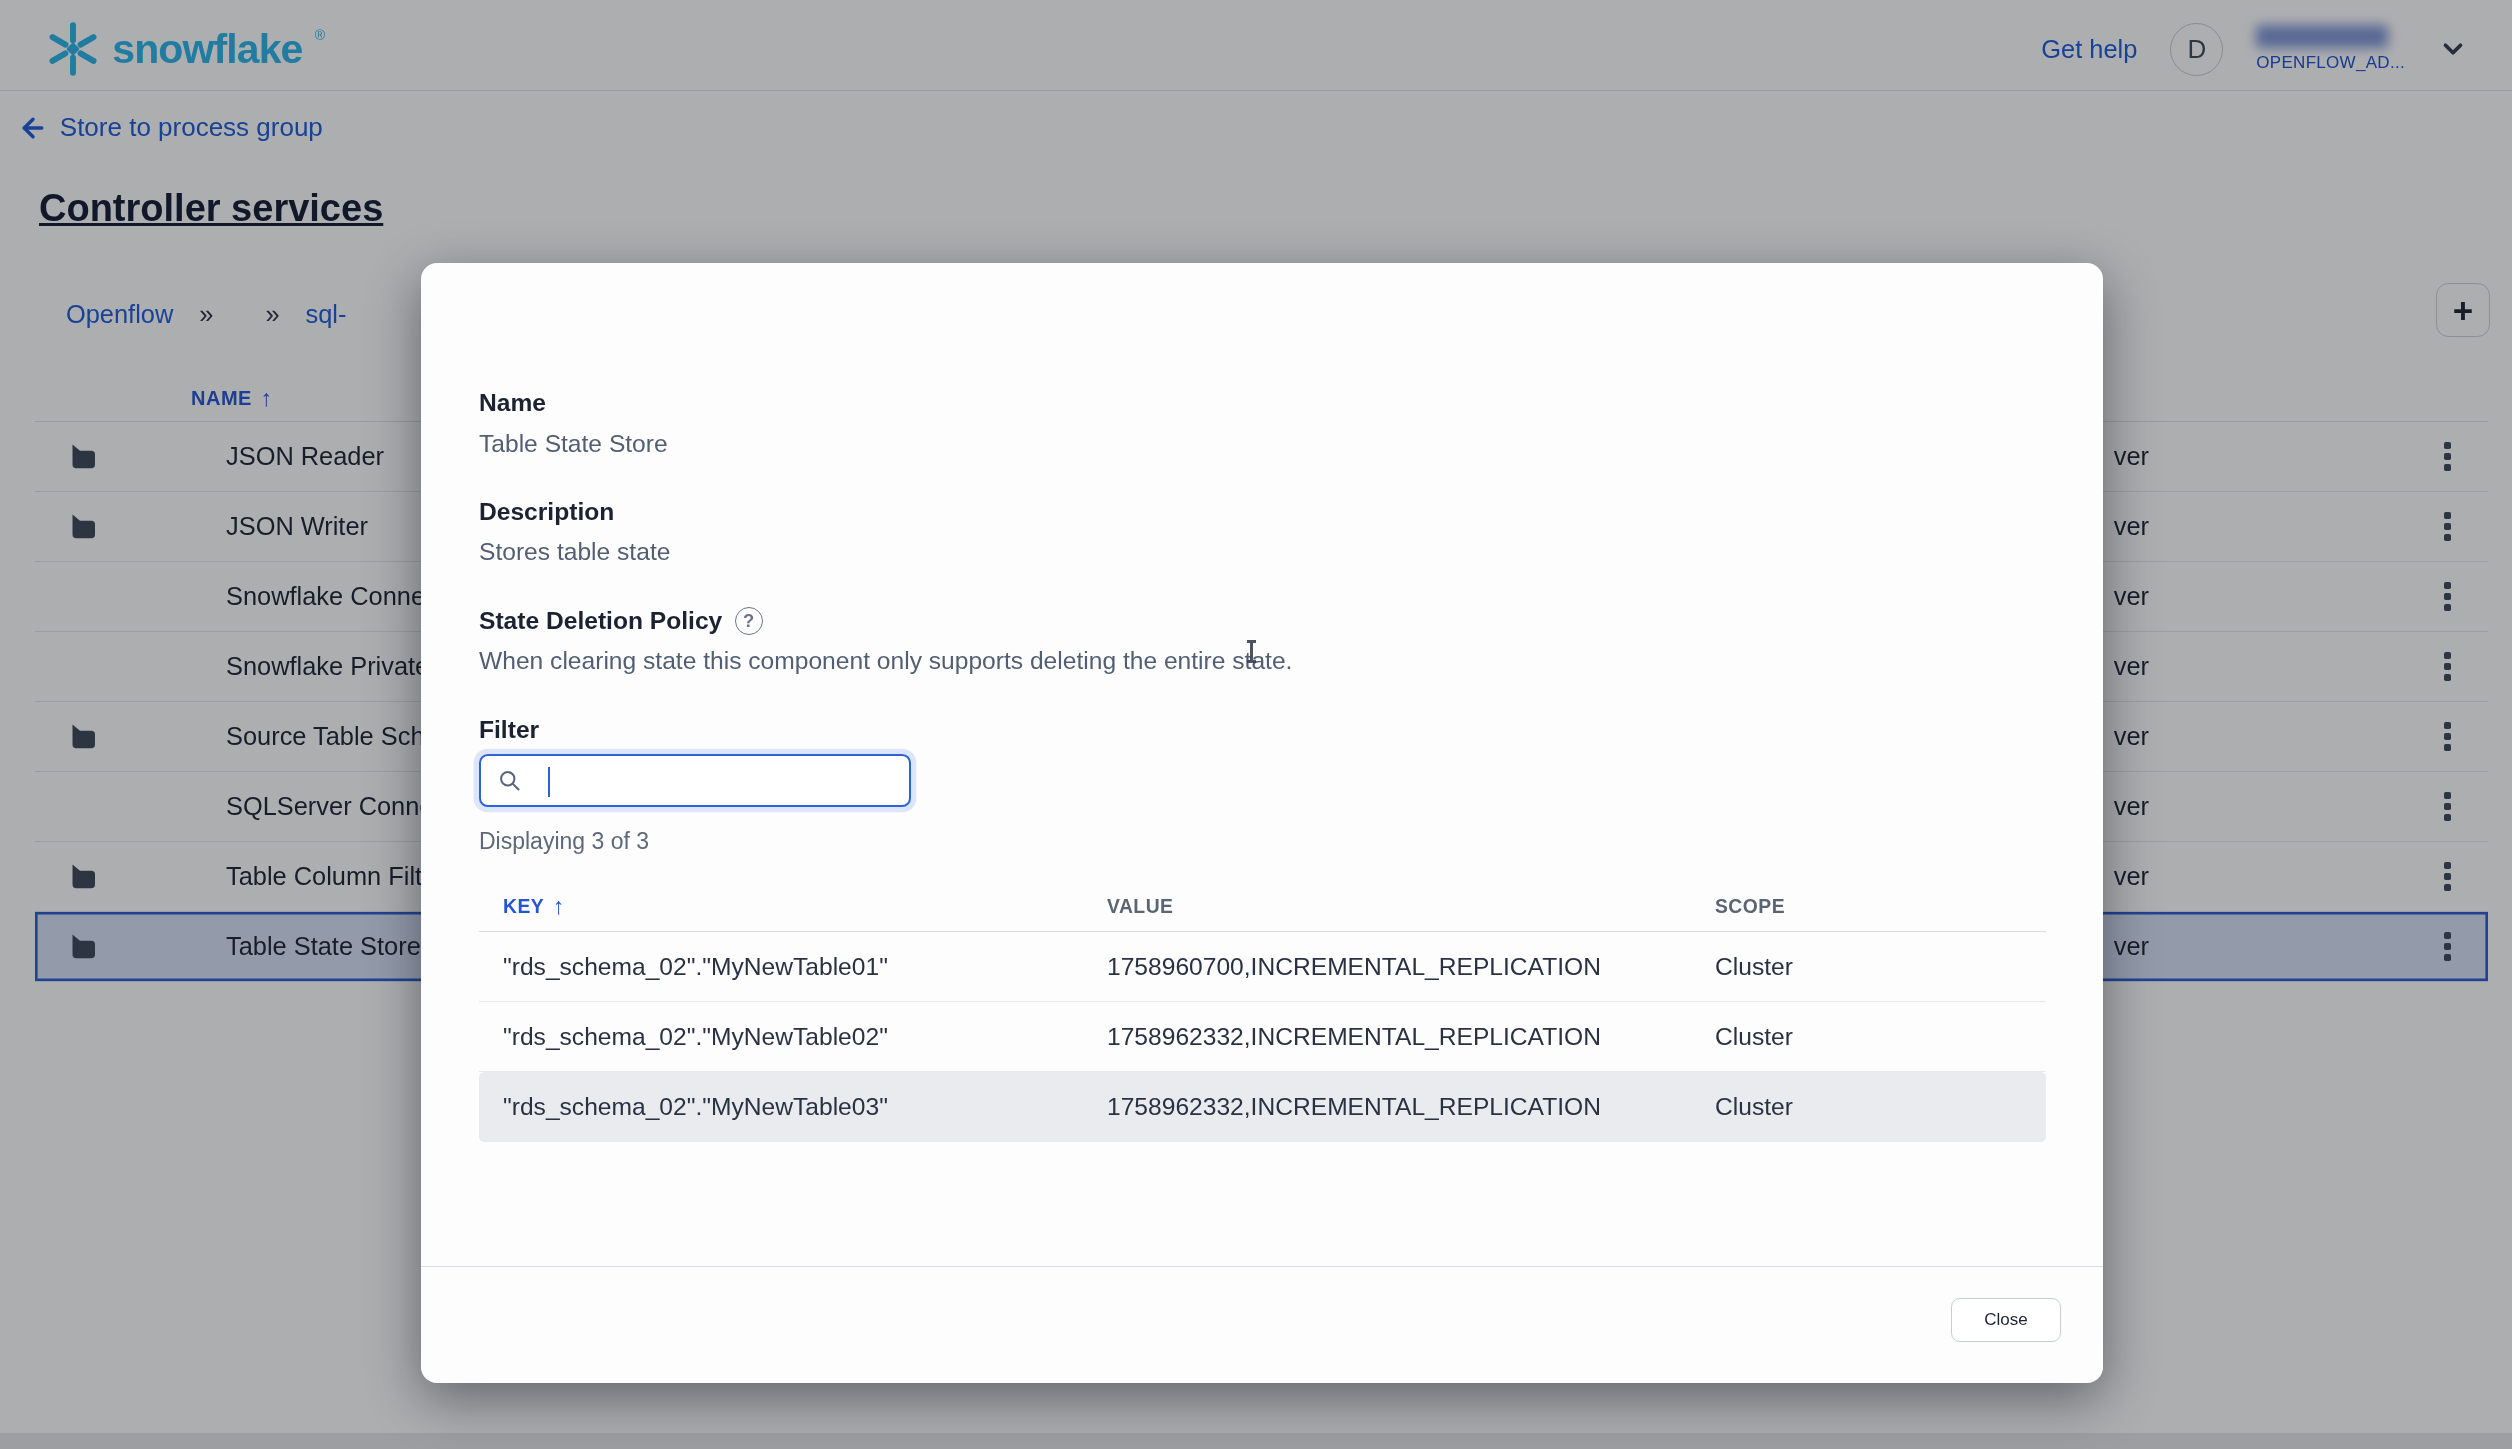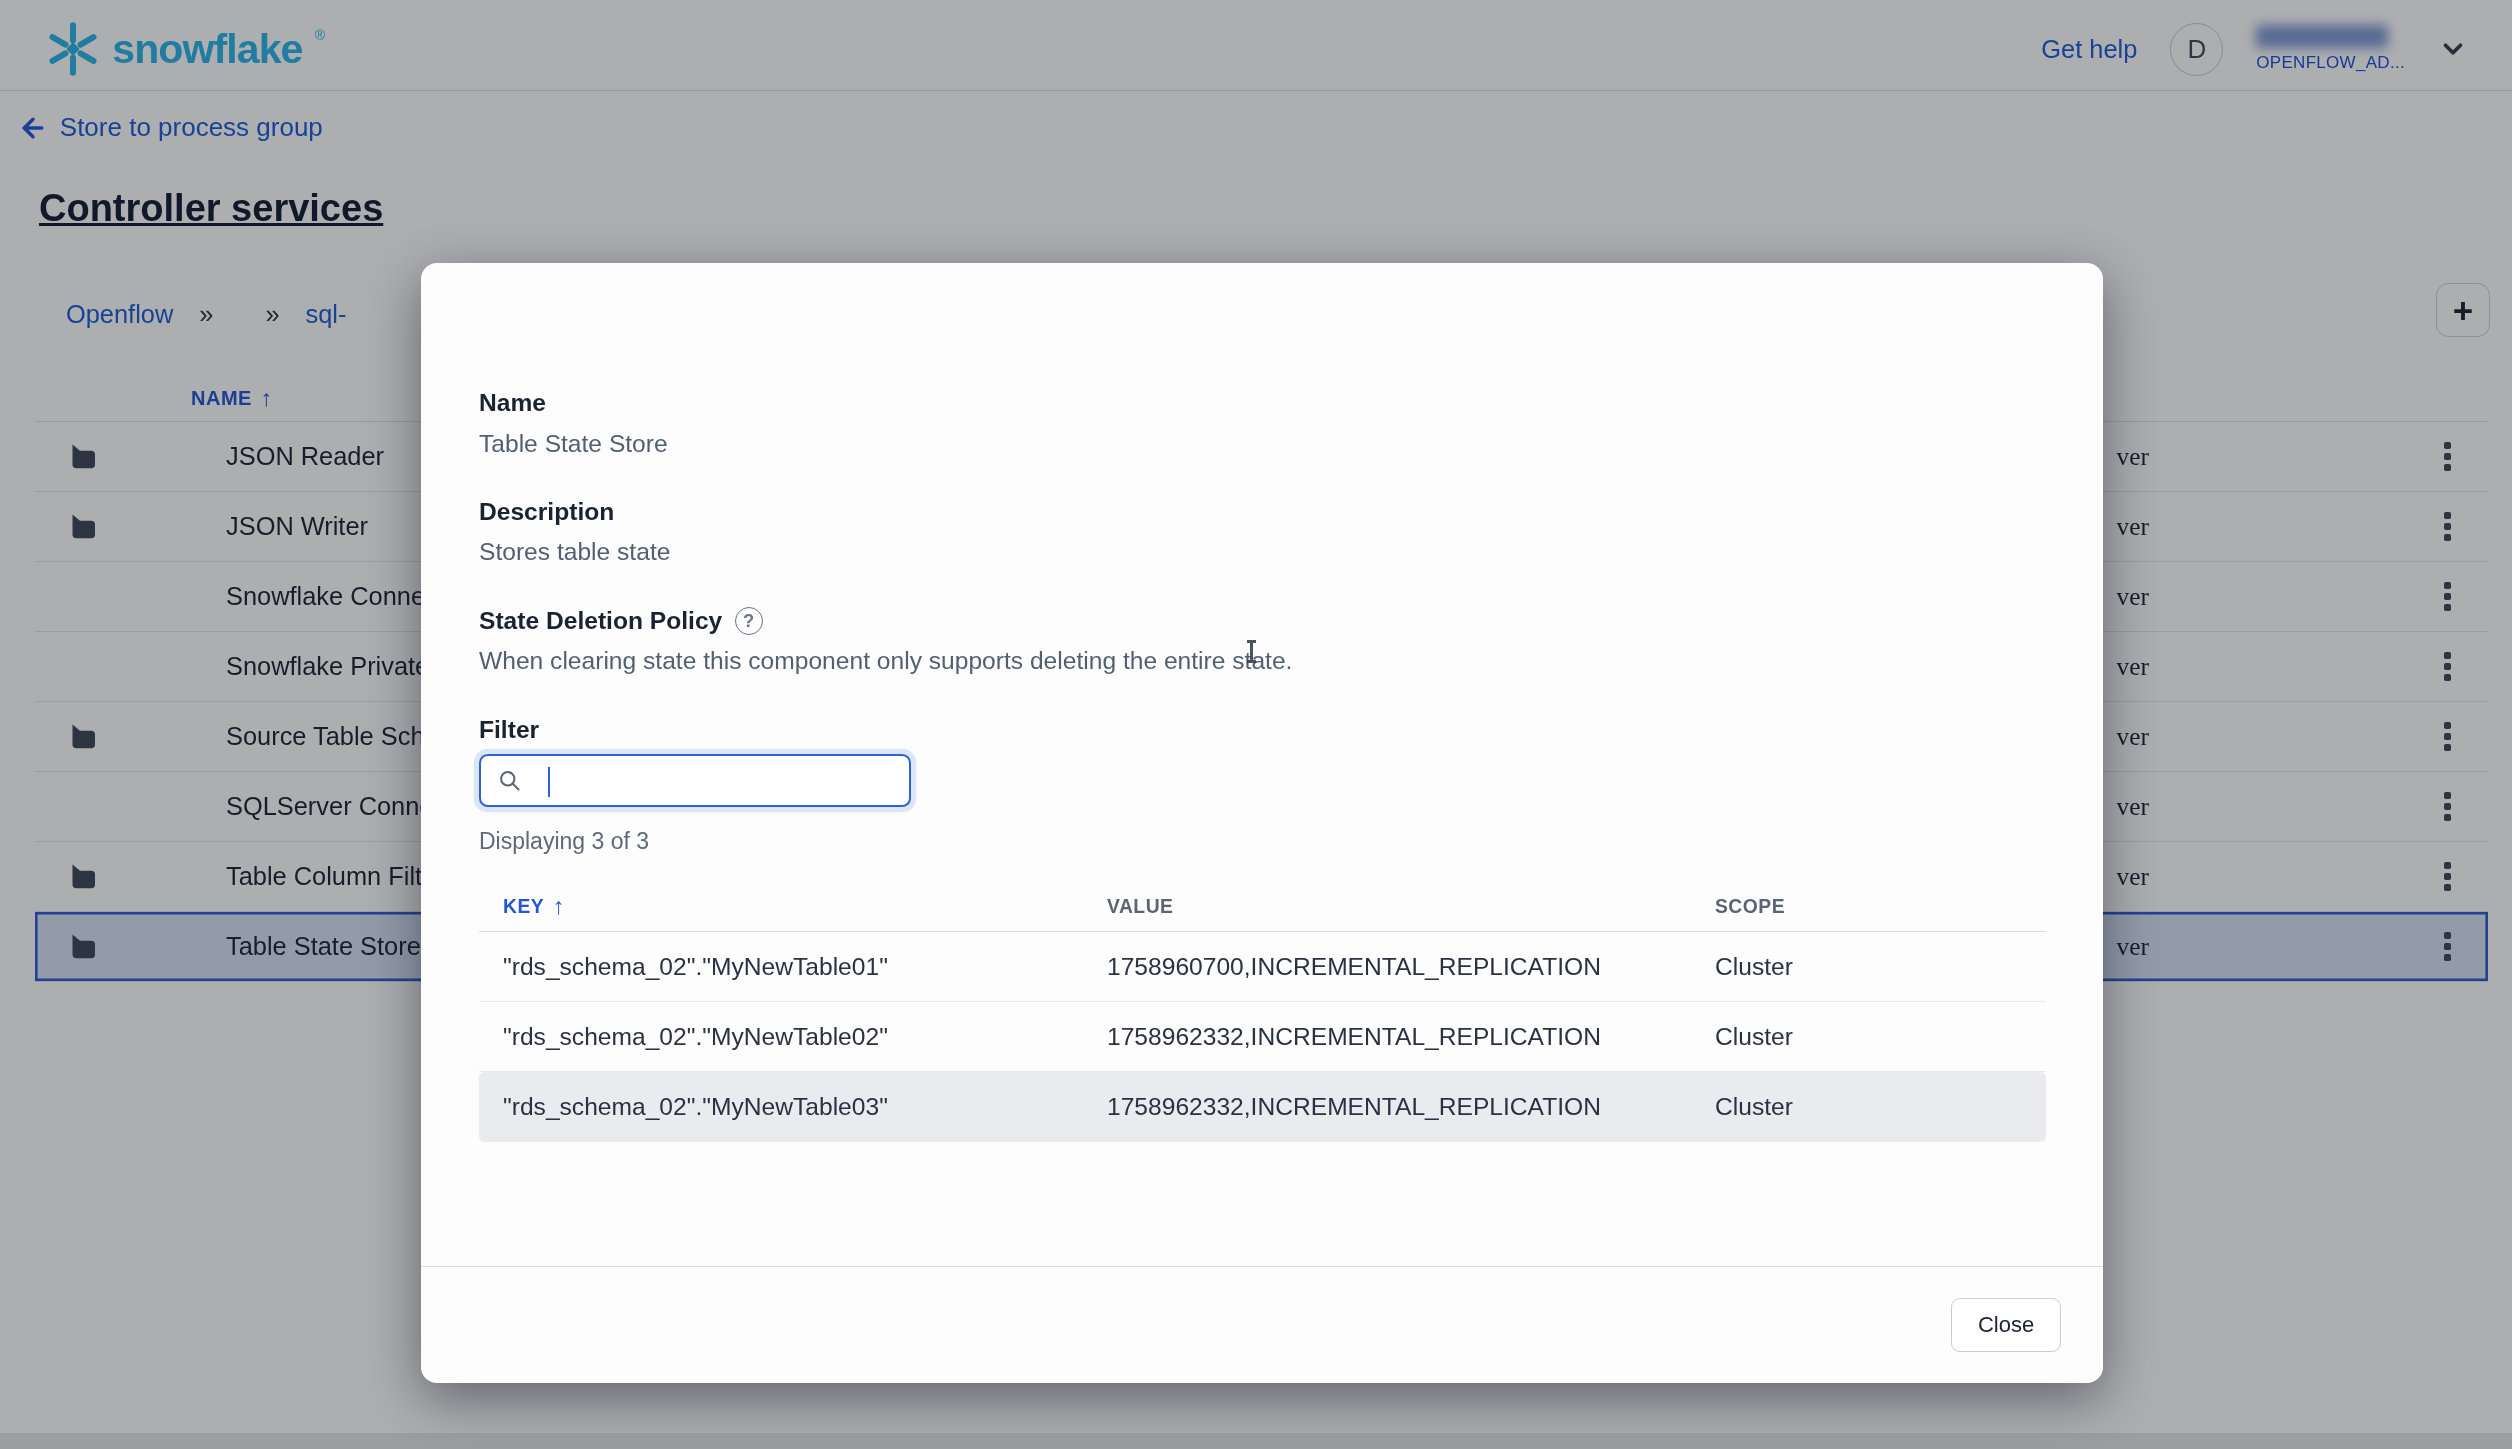--- a/index.html
+++ b/index.html
@@ -38,21 +38,21 @@
              display:flex; align-items:center; justify-content:center; line-height:1; cursor:pointer; }
 
   
   .svc-table { position:absolute; left:35px; top:376px; width:2453px; }
   .svc-head { height:46px; display:flex; align-items:center; padding-left:156px; border-bottom:0.9px solid #dfe1e7;
               color:#2456d4; font-size:20px; font-weight:700; letter-spacing:0.5px; gap:8.8px; }
   .sort-arrow { font-size:23px; font-weight:700; }
   .svc-row { position:relative; height:70px; border-bottom:0.9px solid #e4e6eb; display:flex; align-items:center; }
   .svc-row .bubble { position:absolute; left:31px; top:50%; transform:translateY(-50%); color:#3f4859; }
   .svc-name { margin-left:191px; font-size:25.4px; color:#1c2433; white-space:nowrap; }
-  .svc-right { position:absolute; right:37px; display:flex; align-items:center;font-family:Liberation Serif, serif; }
+  .svc-right { position:absolute; right:37px; display:flex; align-items:center; }
   .svc-trail { font-size:25.4px; color:#1c2433; }
   .kebab { display:flex; flex-direction:column; gap:4.4px; margin-left:295px; }
   .kebab i { width:7px; height:7px; border-radius:1.8px; background:#3f4859; display:block; }
   .svc-row.sel { background:#d8e2f6; box-shadow:inset 0 0 0 2.6px #2d5bd1; border-bottom-color:transparent; }
 
   .bottom-band { position:absolute; left:0; bottom:0; width:100%; height:16px; background:#e7e7ea; }
 
   
   .overlay { position:absolute; inset:0; background:rgba(14,17,24,0.34); z-index:5; }
   .modal { position:absolute; left:421px; top:263px; width:1682px; height:1119px; background:#fdfdfe;
@@ -77,22 +77,22 @@
   .m-thead { height:50px; border-bottom:0.9px solid #d8dbe2; }
   .m-th { font-size:19.3px; font-weight:700; letter-spacing:0.5px; color:#5b6472; padding-left:0; }
   .m-th.key { color:#2456d4; padding-left:24px; display:flex; align-items:center; gap:8.8px; }
   .m-row { height:70px; font-size:24.6px; color:#2a3142; }
   .m-row > div:first-child { padding-left:24px; }
   .m-row.b { border-bottom:0.9px solid #e6e8ec; }
   .m-row.hl { background:#e9ebef; border-radius:5.3px; }
 
   .m-footer { position:absolute; left:0; top:1003px; width:100%; height:117px; border-top:1.8px solid #d8dbe4;
               border-radius:0 0 16px 16px; background:#fdfdfe; }
-  .close-btn { position:absolute; left:1530px; top:31px; width:110px; height:54px; border-radius:8.8px;
-               border:1.8px solid #c6ccd8; background:#ffffff; font-size:22px; color:#1b2232;
+  .close-btn { position:absolute; left:1530px; top:31px; width:110px; height:44px; border-radius:8.8px;
+               border:1.8px solid #c6ccd8; background:#ffffff; font-size:17px; color:#1b2232;
                font-family:inherit; font-weight:500; cursor:pointer; }
   .ibeam { position:absolute; left:829px; top:377px; width:2.6px; height:23px; background:#39414f; opacity:0.9; }
   .ibeam:before, .ibeam:after { content:""; position:absolute; left:-3.5px; width:9.6px; height:2.6px; background:#39414f; }
   .ibeam:before { top:0; } .ibeam:after { bottom:0; }
 </style>
 </head>
 <body>
 
 <div class="screen">
 

